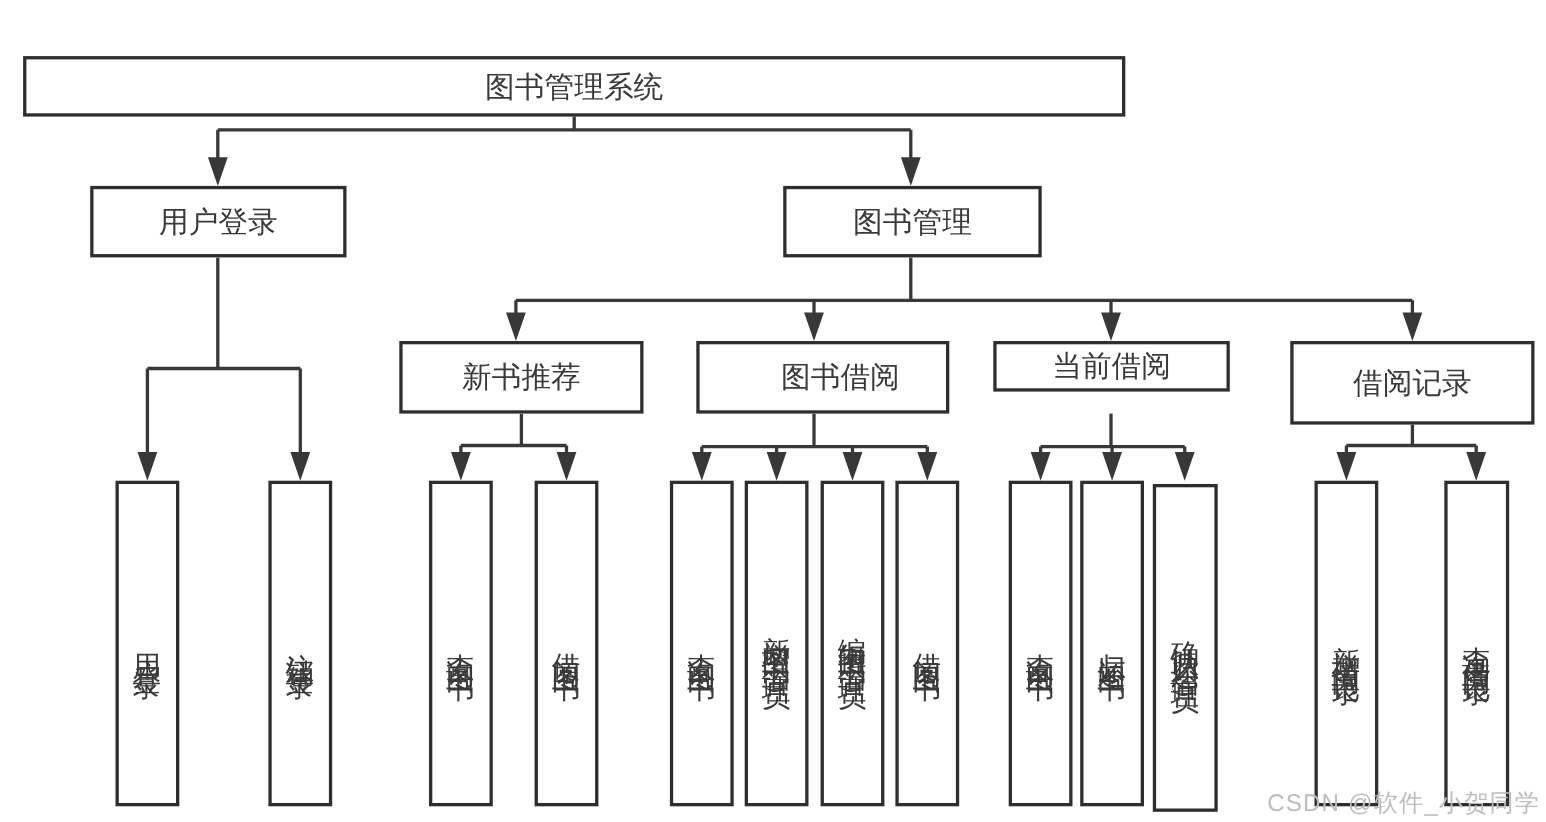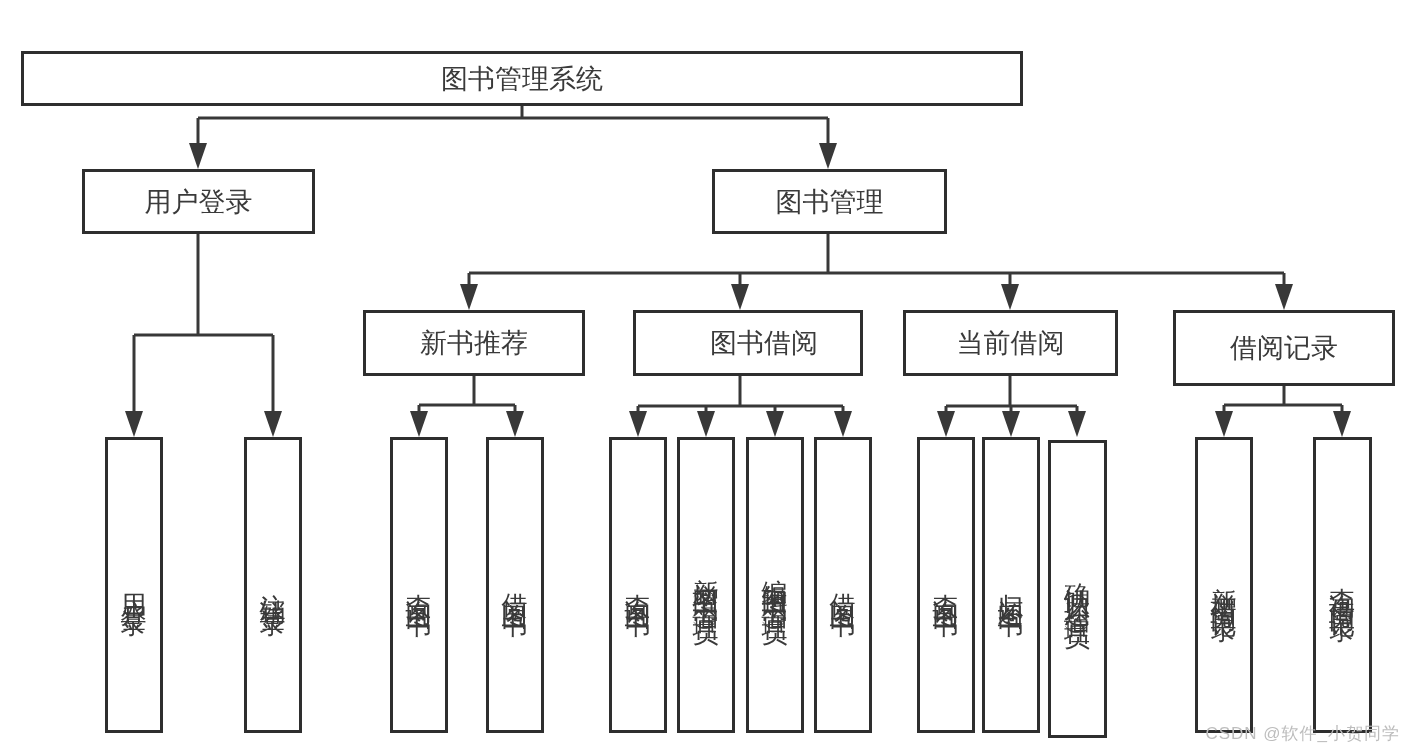--- a/index.html
+++ b/index.html
@@ -11,21 +11,21 @@
   .node{
     position:absolute;background:#ffffff;border:3px solid #2e2e2e;box-sizing:border-box;
     display:flex;align-items:center;justify-content:center;
     font-size:27px;color:#3a3a3a;white-space:nowrap;
   }
   .leaf{
     writing-mode:vertical-rl;text-orientation:mixed;
     font-size:26px;letter-spacing:6px;line-height:1;
   }
   #watermark{
-    position:absolute;right:5px;bottom:2px;font-size:17px;color:#bdbdbd;
+    position:absolute;right:5px;bottom:2px;font-size:22px;color:#bdbdbd;
     letter-spacing:1px;z-index:5;
   }
 </style>
 </head>
 <body>
 
 <div id="stage">
 
   <svg id="wires" viewBox="0 0 1405 747" xmlns="http://www.w3.org/2000/svg">
     <g stroke="#383838" stroke-width="3" fill="none">
@@ -93,21 +93,21 @@
     </g>
   </svg>
 
   <div class="node" style="left:21px;top:13px;width:1002px;height:55px;margin-top:38px;">图书管理系统</div>
 
   <div class="node" style="left:82px;top:169px;width:233px;height:65px;">用户登录</div>
   <div class="node" style="left:712px;top:169px;width:235px;height:65px;">图书管理</div>
 
   <div class="node" style="left:363px;top:310px;width:222px;height:66px;">新书推荐</div>
   <div class="node" style="left:633px;top:310px;width:230px;height:66px;padding-left:32px;">图书借阅</div>
-  <div class="node" style="left:903px;top:310px;width:215px;height:66px;">当前借阅</div>
+  <div class="node" style="left:903px;top:310px;width:215px;height:46px;">当前借阅</div>
   <div class="node" style="left:1173px;top:310px;width:222px;height:76px;">借阅记录</div>
 
   <div class="node leaf" style="left:105px;top:437px;width:58px;height:296px;">用户登录</div>
   <div class="node leaf" style="left:244px;top:437px;width:58px;height:296px;">注销登录</div>
 
   <div class="node leaf" style="left:390px;top:437px;width:58px;height:296px;">查询图书</div>
   <div class="node leaf" style="left:486px;top:437px;width:58px;height:296px;">借阅图书</div>
 
   <div class="node leaf" style="left:609px;top:437px;width:58px;height:296px;">查询图书</div>
   <div class="node leaf" style="left:677px;top:437px;width:58px;height:296px;">新增图书（管理员）</div>

